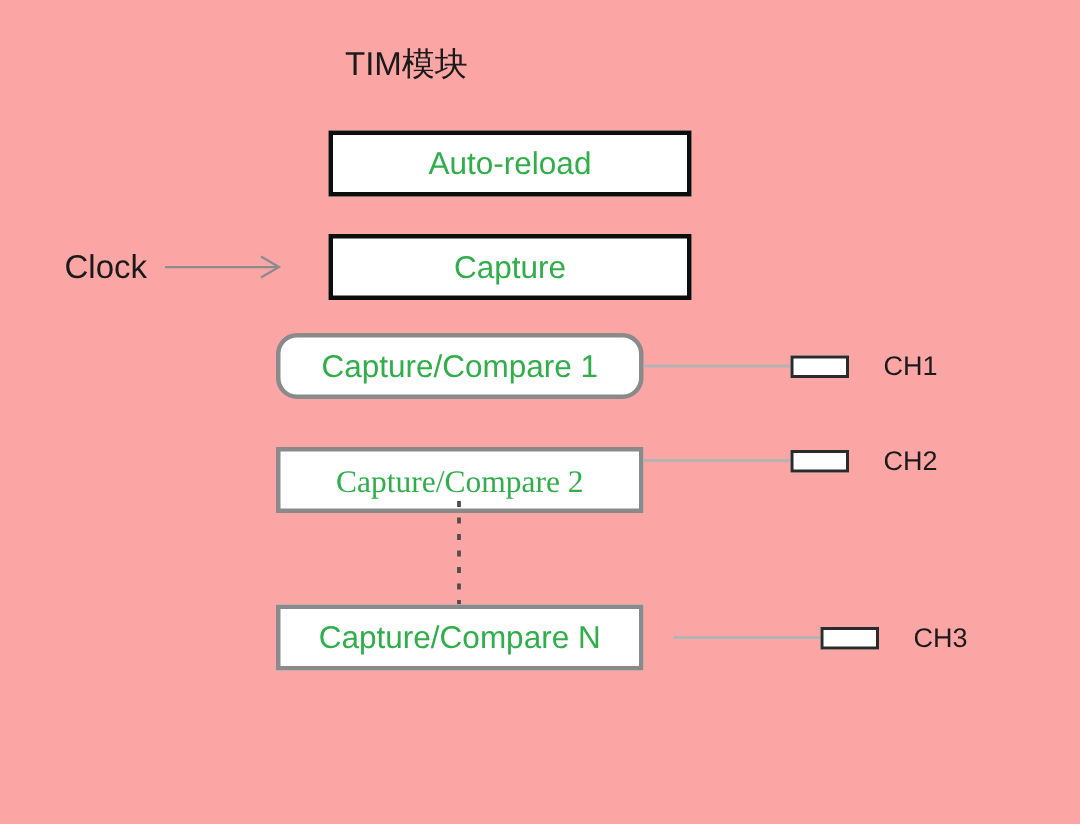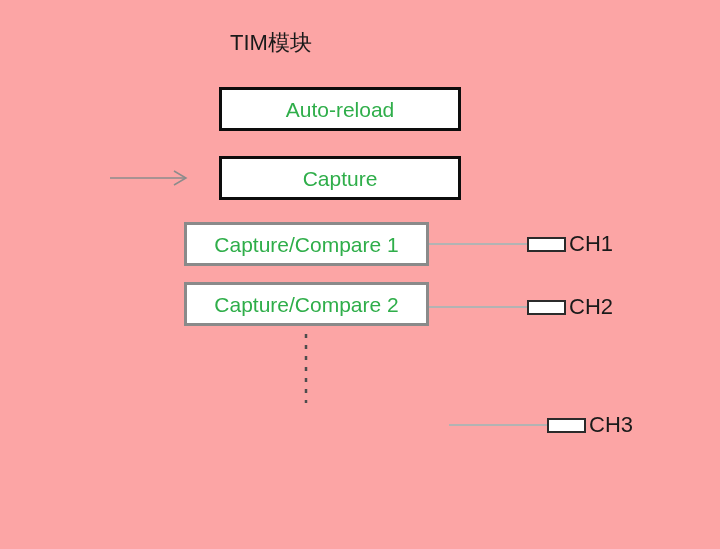--- a/index.html
+++ b/index.html
@@ -31,22 +31,22 @@
     background:#ffffff;
     color:var(--green);
     font-size:21px;
     text-align:center;
     line-height:40px;
   }
   .block.black{border:3px solid var(--black-border);left:187px;margin-left:32px;}
   .block.gray{border:3px solid var(--gray-border);left:184px;width:245px;}
   .auto-reload{top:87px;}
   .counter{top:156px;}
-  .cc1{top:222px;}
-  .cc2{top:282px;}
+  .cc1{top:222px;border-radius:14px;}
+  .cc2{top:298px;font-family:Liberation Serif, serif;}
   .ccn{top:403px;}
   .clock-label{
     position:absolute;left:43px;top:156px;
     height:44px;line-height:44px;
     font-size:22px;color:var(--ink);
   }
   .clock-arrow{position:absolute;left:109px;top:169px;}
   .dash-line{position:absolute;left:296px;top:331px;}
   .channel{
     position:absolute;left:429px;width:250px;height:44px;
@@ -60,50 +60,52 @@
     background:var(--line-gray);
   }
   .channel .pin{
     position:absolute;left:98px;top:15px;
     box-sizing:border-box;
     width:39px;height:15px;
     border:2px solid var(--pin-border);
     background:#ffffff;
   }
   .channel .ch-label{
-    position:absolute;left:140px;top:0;
+    position:absolute;left:160px;top:0;
     height:44px;line-height:44px;
-    font-size:22px;color:var(--ink);
+    font-size:18px;color:var(--ink);
   }
 </style>
 </head>
 <body>
 
 <div class="canvas">
 
   <div class="title">TIM模块</div>
 
   <div class="block black auto-reload">Auto-reload</div>
 
+  <div class="clock-label">Clock</div>
 
   <svg class="clock-arrow" width="80" height="18" viewBox="0 0 80 18">
     <line x1="1" y1="9" x2="76" y2="9" stroke="var(--arrow-gray)" stroke-width="1.5"></line>
     <path d="M65,2 L77,9 L65,16" fill="none" stroke="var(--arrow-gray)" stroke-width="1.5"></path>
   </svg>
 
   <div class="block black counter">Capture</div>
 
   <div class="block gray cc1">Capture/Compare 1</div>
 
   <div class="block gray cc2">Capture/Compare 2</div>
 
   <svg class="dash-line" width="20" height="74" viewBox="0 0 20 74">
     <line x1="10" y1="3" x2="10" y2="72" stroke="var(--dash-gray)" stroke-width="2.5" stroke-dasharray="4 7"></line>
   </svg>
 
+  <div class="block gray ccn">Capture/Compare N</div>
 
   <div class="channel ch1">
     <div class="wire"></div>
     <div class="pin"></div>
     <div class="ch-label">CH1</div>
   </div>
 
   <div class="channel ch2">
     <div class="wire"></div>
     <div class="pin"></div>

